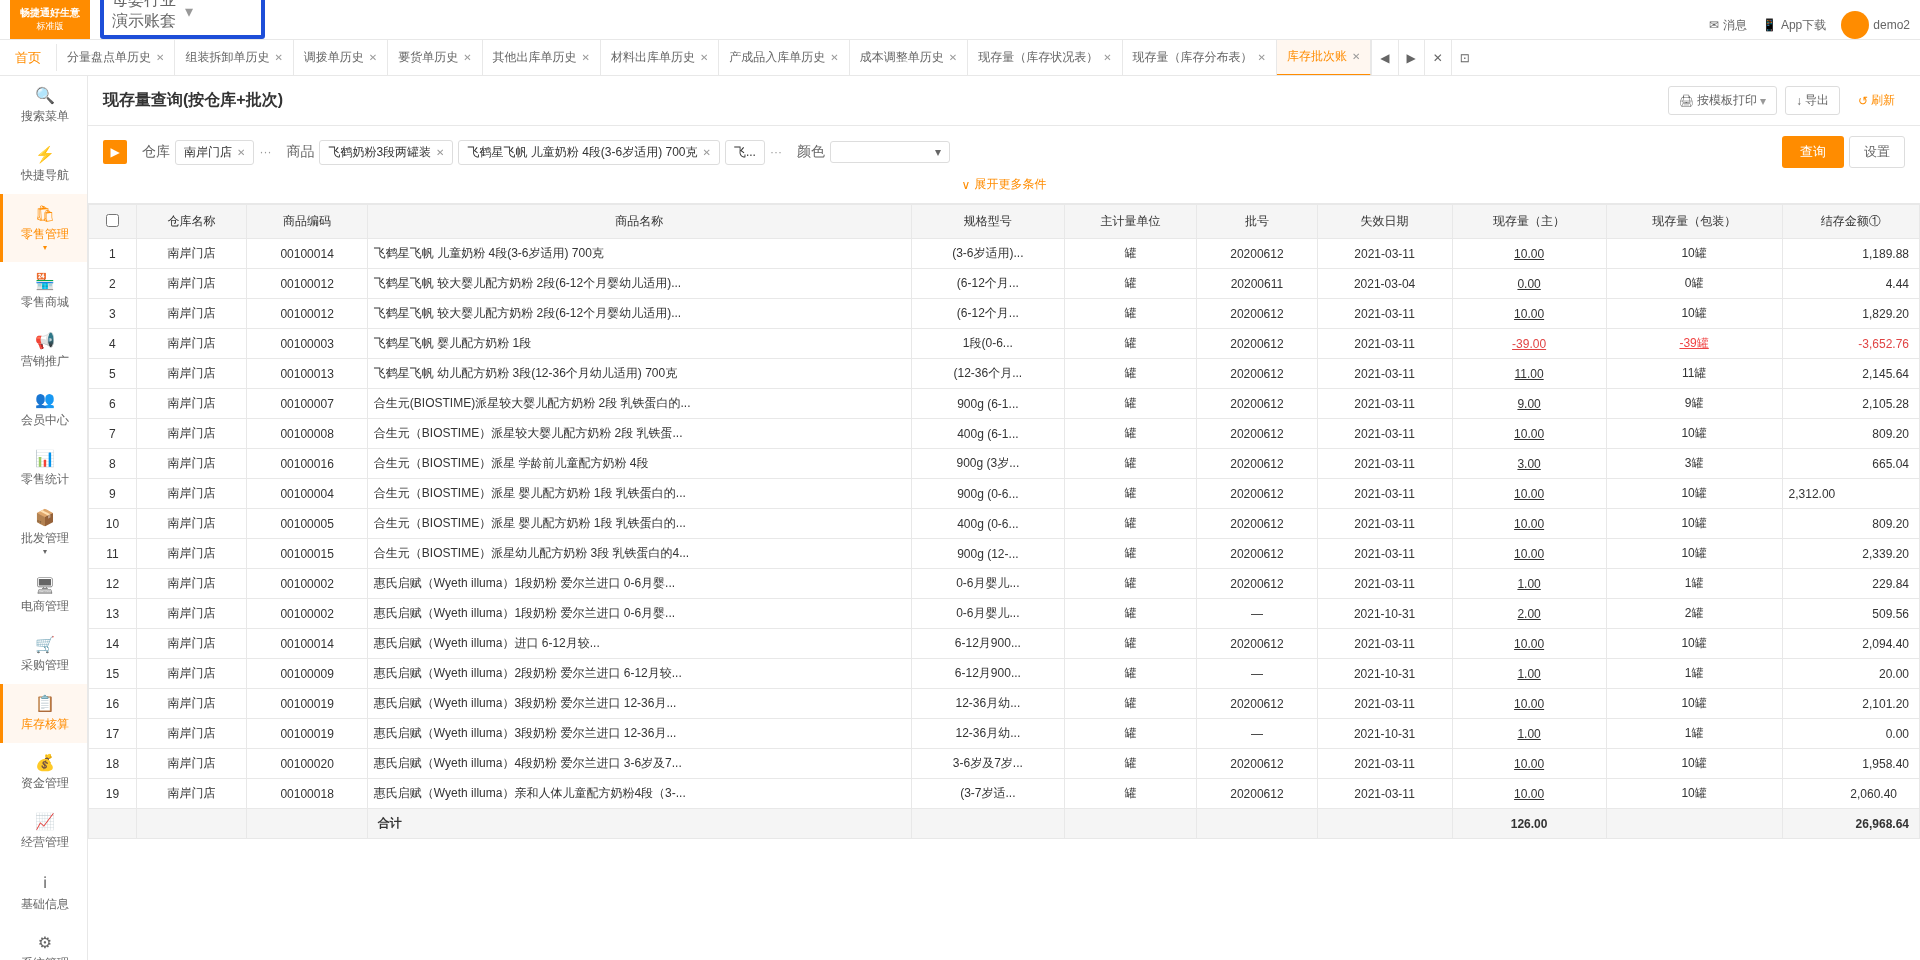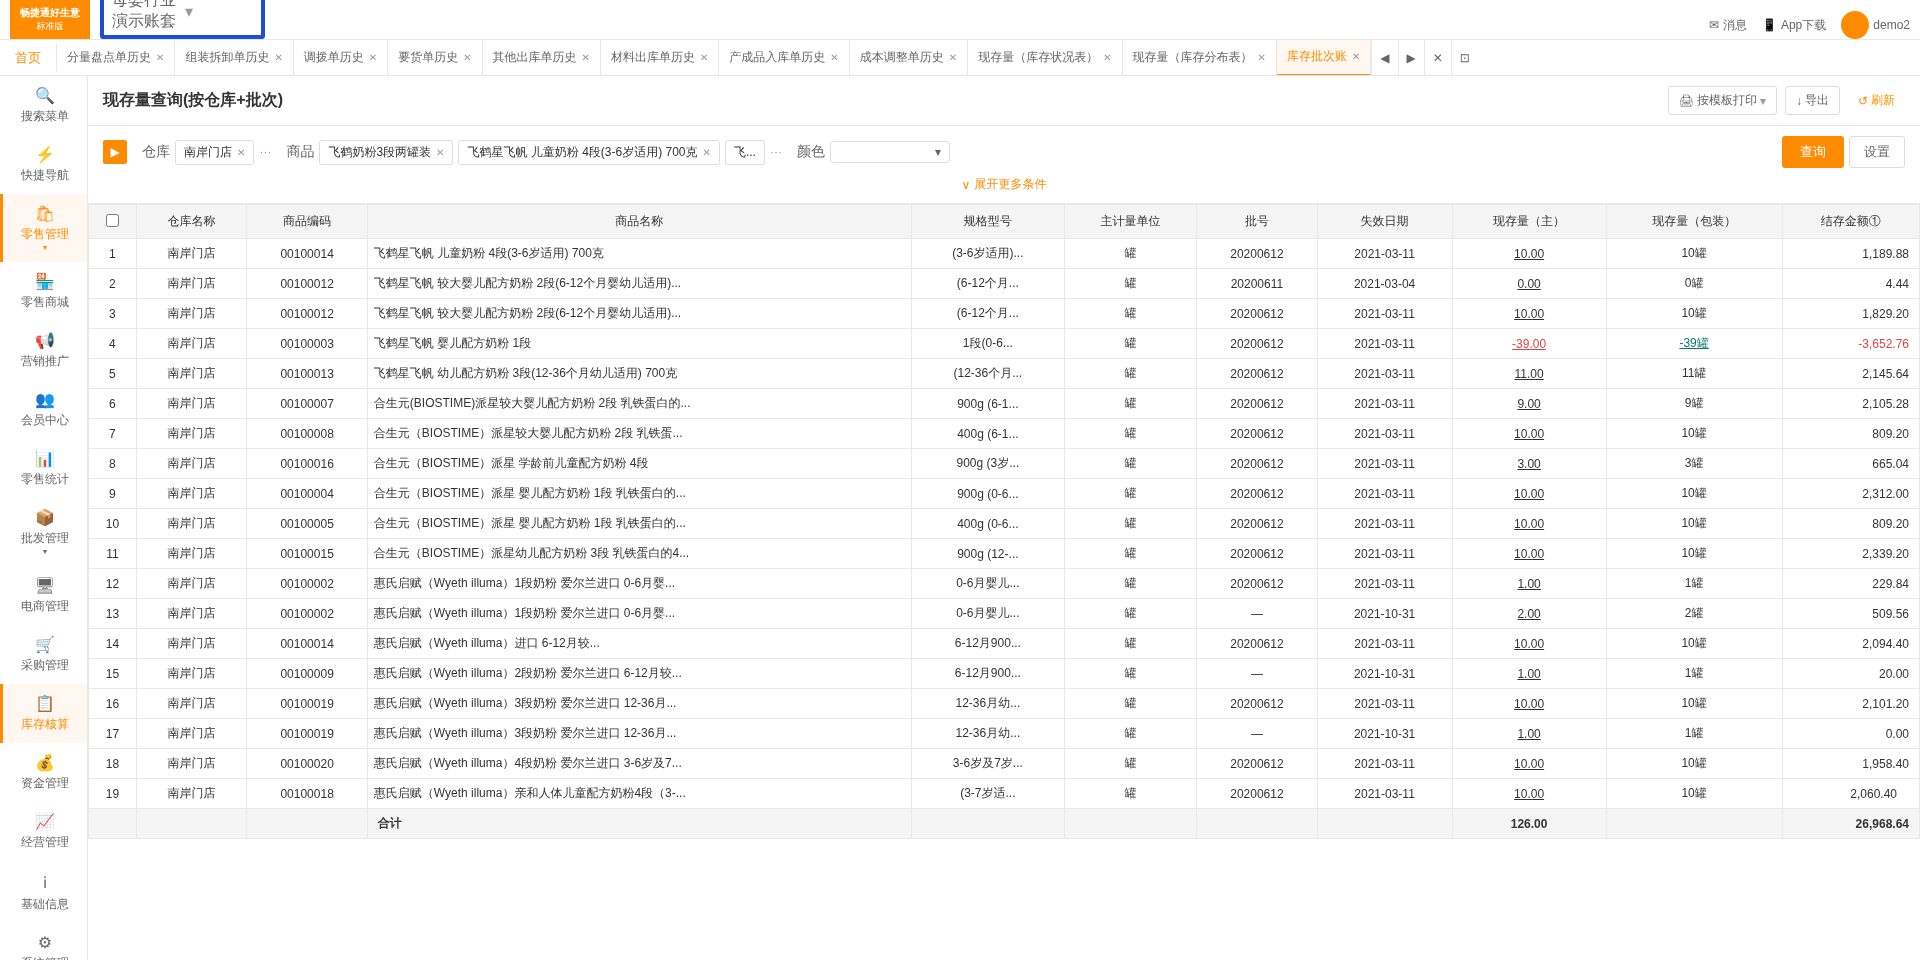--- a/index.html
+++ b/index.html
@@ -345,21 +345,21 @@
             <tr>
     <td>4</td>
     <td>南岸门店</td>
     <td>00100003</td>
     <td style="text-align:left;max-width:300px;overflow:hidden;text-overflow:ellipsis;">飞鹤星飞帆 婴儿配方奶粉 1段</td>
     <td>1段(0-6...</td>
     <td>罐</td>
     <td>20200612</td>
     <td>2021-03-11</td>
     <td style="color:#e04444;text-decoration:underline;cursor:pointer;">-39.00</td>
-    <td style="color:#0f766e;text-decoration:underline;">-39罐</td>
+    <td style="color:#ef4444;text-decoration:underline;">-39罐</td>
     <td style="color:#e04444;text-align:right;padding-right:10px;">-3,652.76</td>
   </tr>
             <tr>
     <td>5</td>
     <td>南岸门店</td>
     <td>00100013</td>
     <td style="text-align:left;max-width:300px;overflow:hidden;text-overflow:ellipsis;">飞鹤星飞帆 幼儿配方奶粉 3段(12-36个月幼儿适用) 700克</td>
     <td>(12-36个月...</td>
     <td>罐</td>
     <td>20200612</td>
@@ -411,21 +411,21 @@
     <td>9</td>
     <td>南岸门店</td>
     <td>00100004</td>
     <td style="text-align:left;max-width:300px;overflow:hidden;text-overflow:ellipsis;">合生元（BIOSTIME）派星 婴儿配方奶粉 1段 乳铁蛋白的...</td>
     <td>900g (0-6...</td>
     <td>罐</td>
     <td>20200612</td>
     <td>2021-03-11</td>
     <td style="color:#333;text-decoration:underline;cursor:pointer;">10.00</td>
     <td style="color:#333;">10罐</td>
-    <td style="color:#333;text-align:right;padding-right:10px;">2,312.00</td>
+    <td style="color:#333;text-align:left;padding-right:10px;">2,312.00</td>
   </tr>
             <tr>
     <td>10</td>
     <td>南岸门店</td>
     <td>00100005</td>
     <td style="text-align:left;max-width:300px;overflow:hidden;text-overflow:ellipsis;">合生元（BIOSTIME）派星 婴儿配方奶粉 1段 乳铁蛋白的...</td>
     <td>400g (0-6...</td>
     <td>罐</td>
     <td>20200612</td>
     <td>2021-03-11</td>

